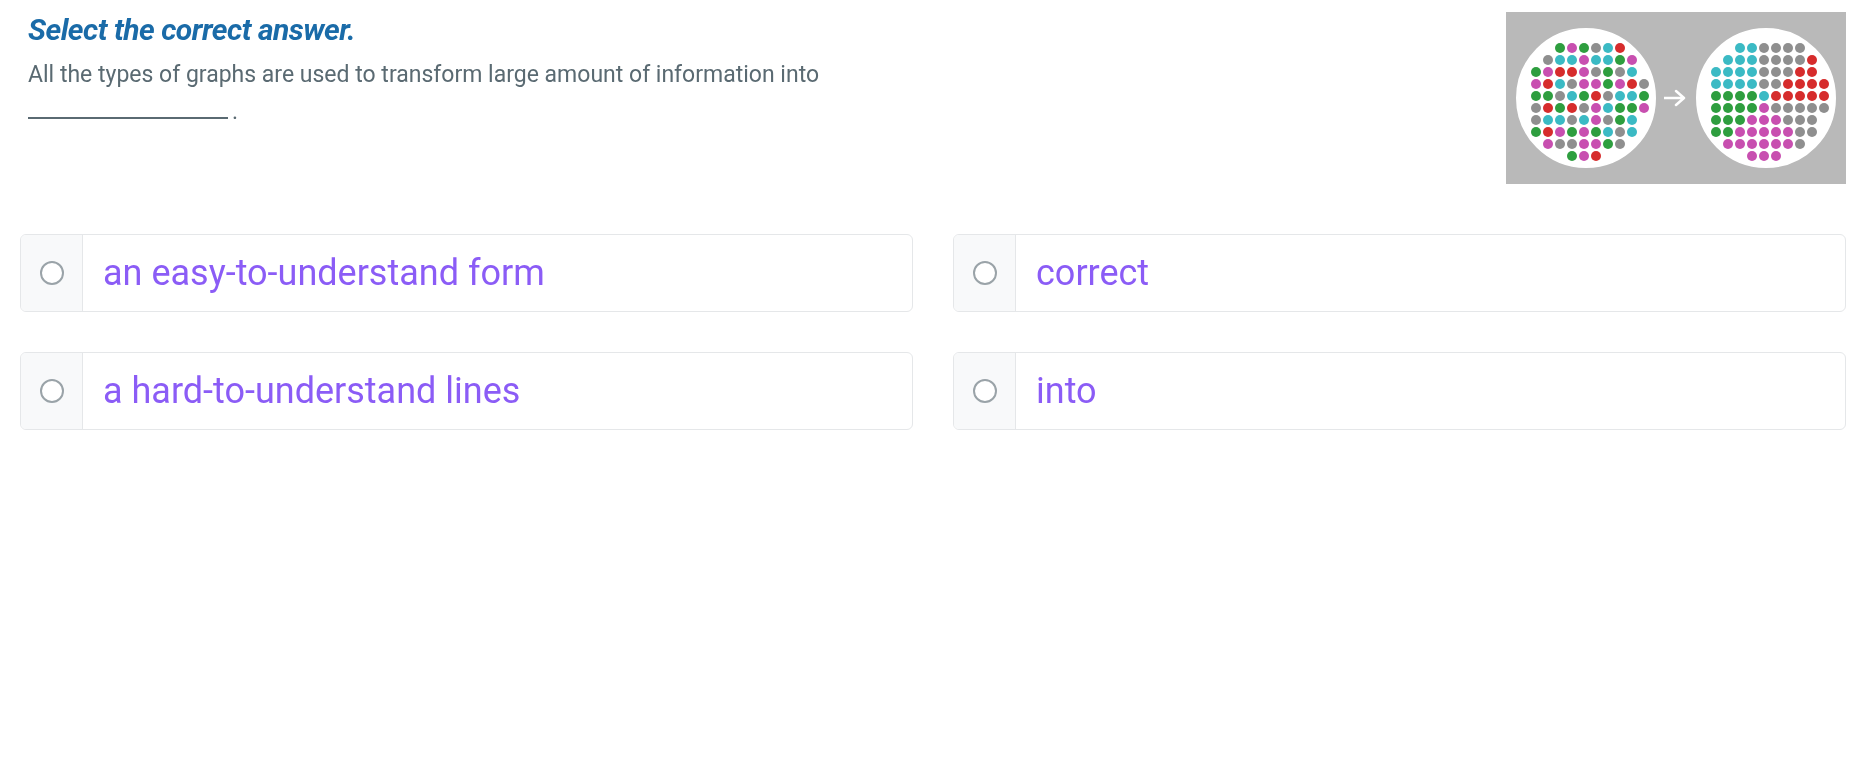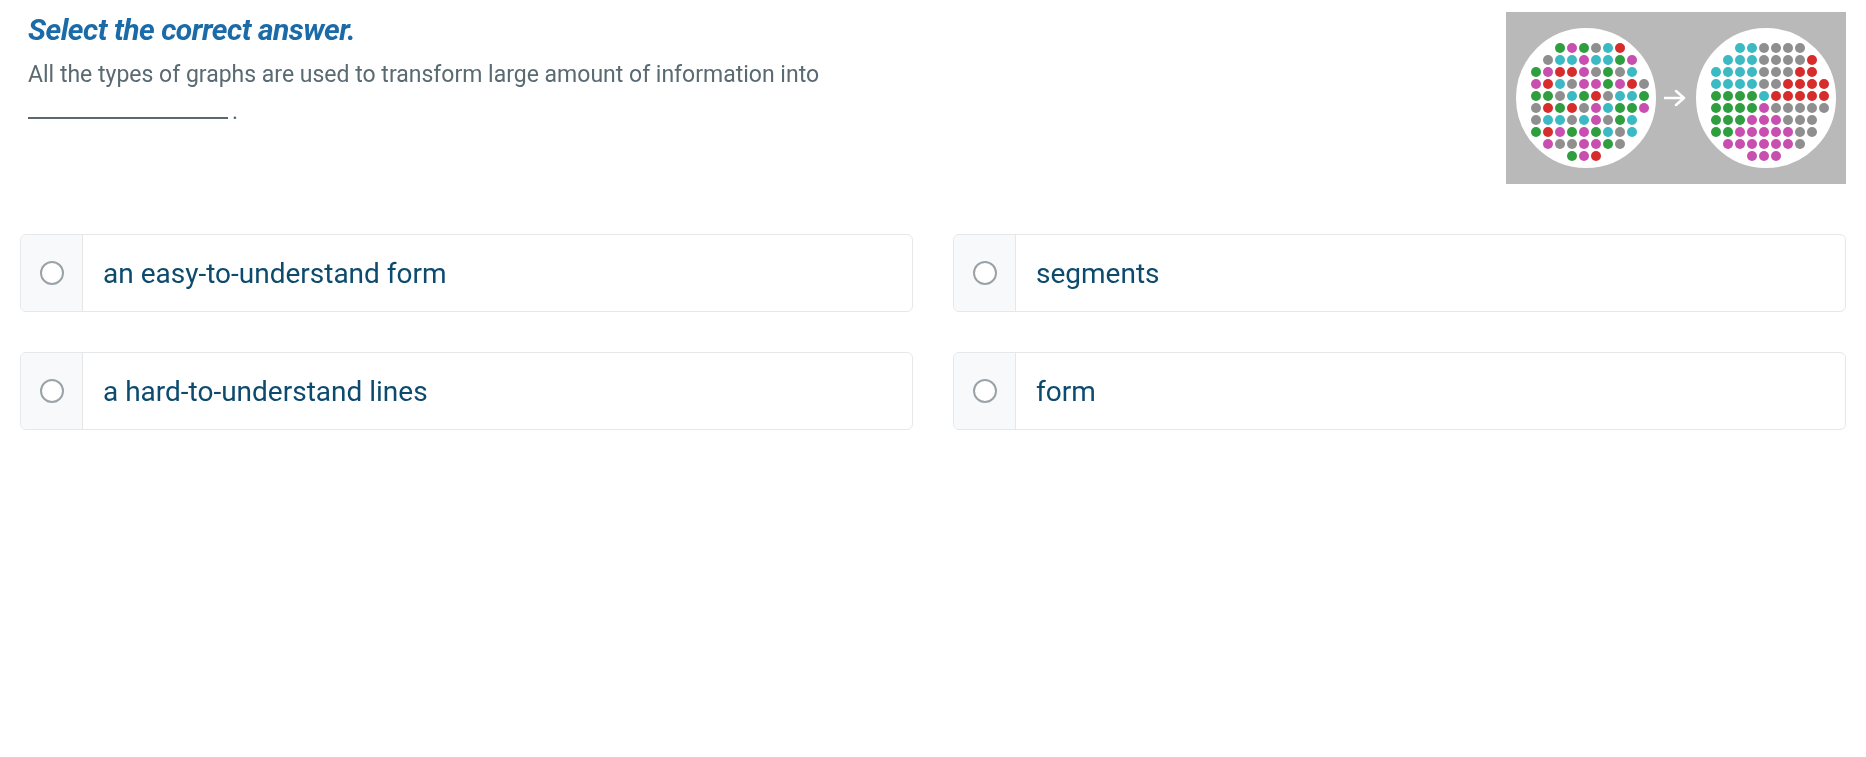--- a/index.html
+++ b/index.html
@@ -102,22 +102,22 @@
     height: 24px;
     border: 2px solid #9aa3a8;
     border-radius: 50%;
     background: #fff;
   }
   .option-label {
     flex: 1;
     display: flex;
     align-items: center;
     padding: 0 20px;
-    font-size: 28px;
-    color: #0c4a6e;
+    font-size: 36px;
+    color: #8b5cf6;
   }
 </style>
 </head>
 <body>
 
 <div class="header-row">
   <div class="question-block">
     <div class="instruction">Select the correct answer.</div>
     <div class="question-text">
       <span>All the types of graphs are used to transform large amount of information into</span><br>
@@ -305,29 +305,29 @@
     <div class="option-radio-cell">
       <div class="radio-circle"></div>
     </div>
     <div class="option-label">an easy-to-understand form</div>
   </div>
 
   <div class="option">
     <div class="option-radio-cell">
       <div class="radio-circle"></div>
     </div>
-    <div class="option-label">segments</div>
+    <div class="option-label">correct</div>
   </div>
 
   <div class="option">
     <div class="option-radio-cell">
       <div class="radio-circle"></div>
     </div>
     <div class="option-label">a hard-to-understand lines</div>
   </div>
 
   <div class="option">
     <div class="option-radio-cell">
       <div class="radio-circle"></div>
     </div>
-    <div class="option-label">form</div>
+    <div class="option-label">into</div>
   </div>
 </div>
 
 </body></html>

